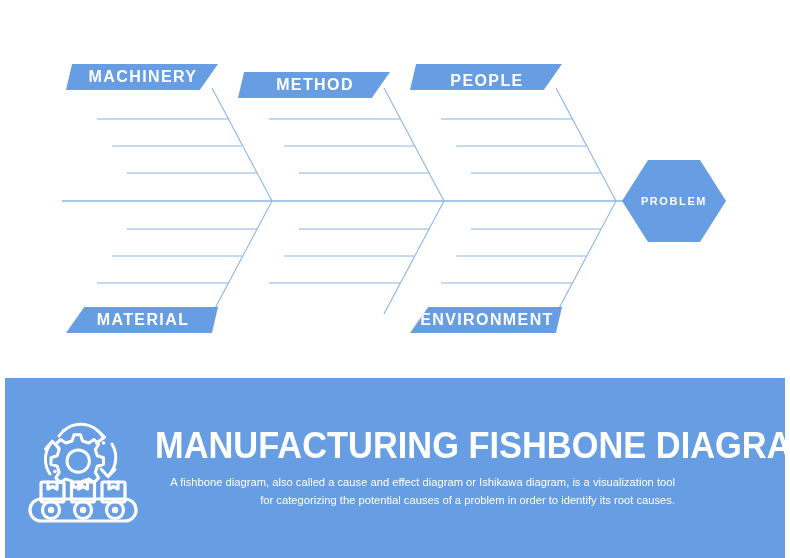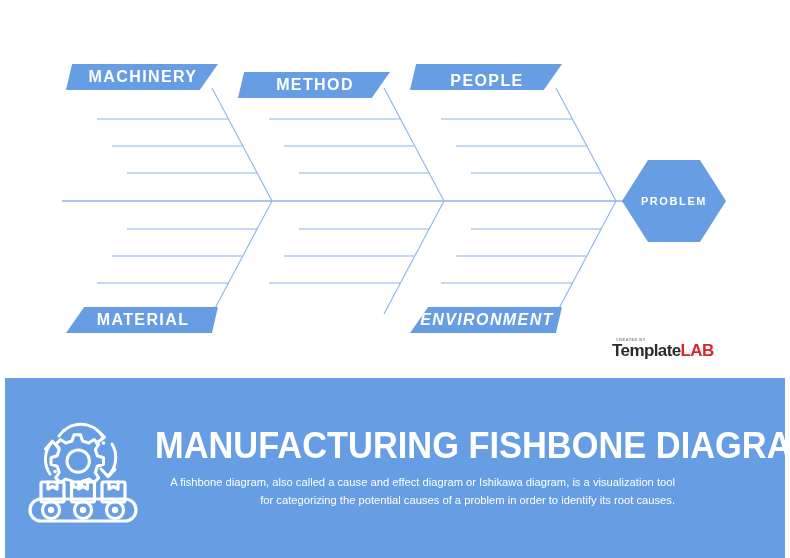--- a/index.html
+++ b/index.html
@@ -208,32 +208,28 @@
     <div class="cat-label top" style="left:238px; top:64px; width:152px;margin-top:8px;">
       <span>METHOD</span>
     </div>
     <div class="cat-label top" style="left:410px; top:64px; width:152px;align-items:flex-end;">
       <span>PEOPLE</span>
     </div>
 
     <div class="cat-label bottom" style="left:66px; top:307px; width:152px;">
       <span>MATERIAL</span>
     </div>
-    <div class="cat-label bottom" style="left:410px; top:307px; width:152px;font-style:italic;">
+    <div class="cat-label bottom" style="left:410px; top:307px; width:152px;">
       <span>ENVIRONMENT</span>
     </div>
 
     <div class="hexagon" style="left:622px; top:160px; width:104px; height:82px;">
       <span>PROBLEM</span>
     </div>
 
-    <div class="logo">
-      <div class="logo-kicker">CREATED BY</div>
-      <div class="logo-main"><span class="t1">Template</span><span class="t2">LAB</span></div>
-    </div>
 
   </div>
 
   <div class="banner">
 
     <div class="banner-icon">
       <svg width="118" height="112" viewBox="0 0 118 112">
         <g fill="none" stroke="#ffffff" stroke-width="3.2" stroke-linecap="round" stroke-linejoin="round">
 
           <path d="M59 23

